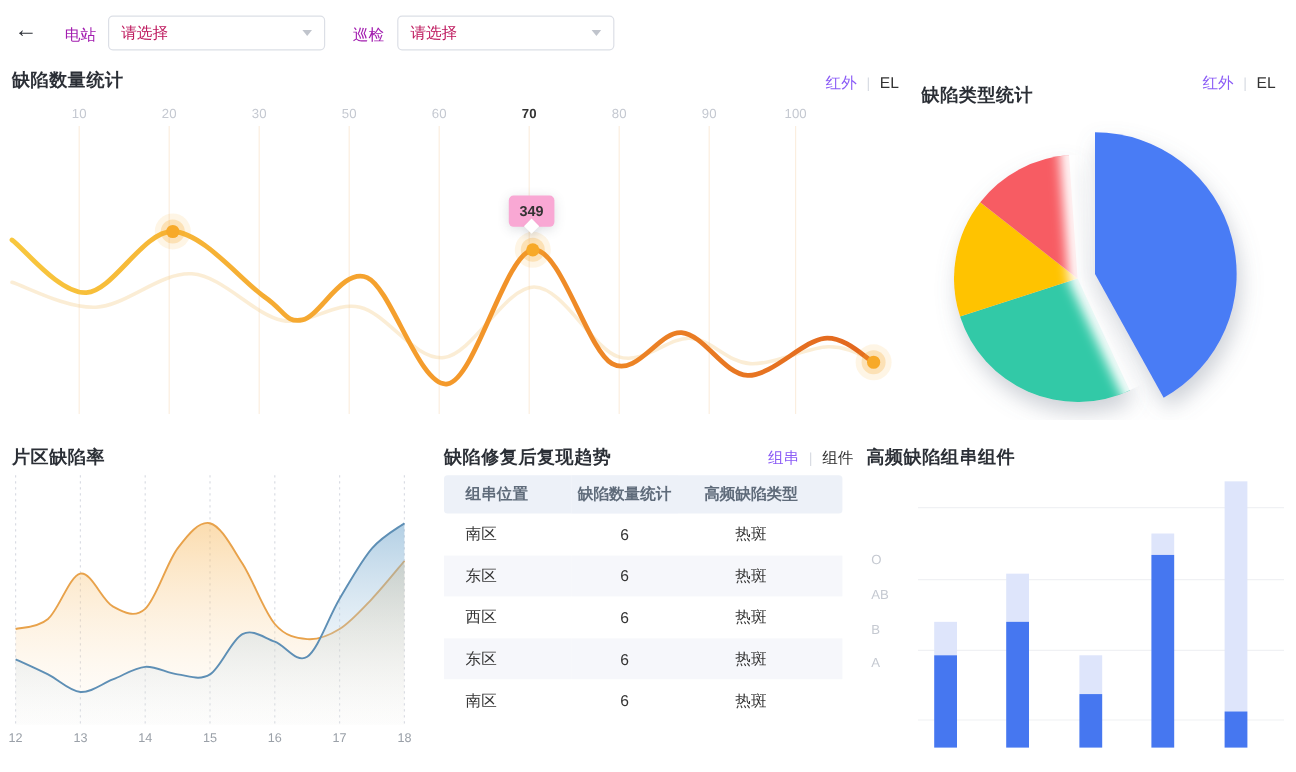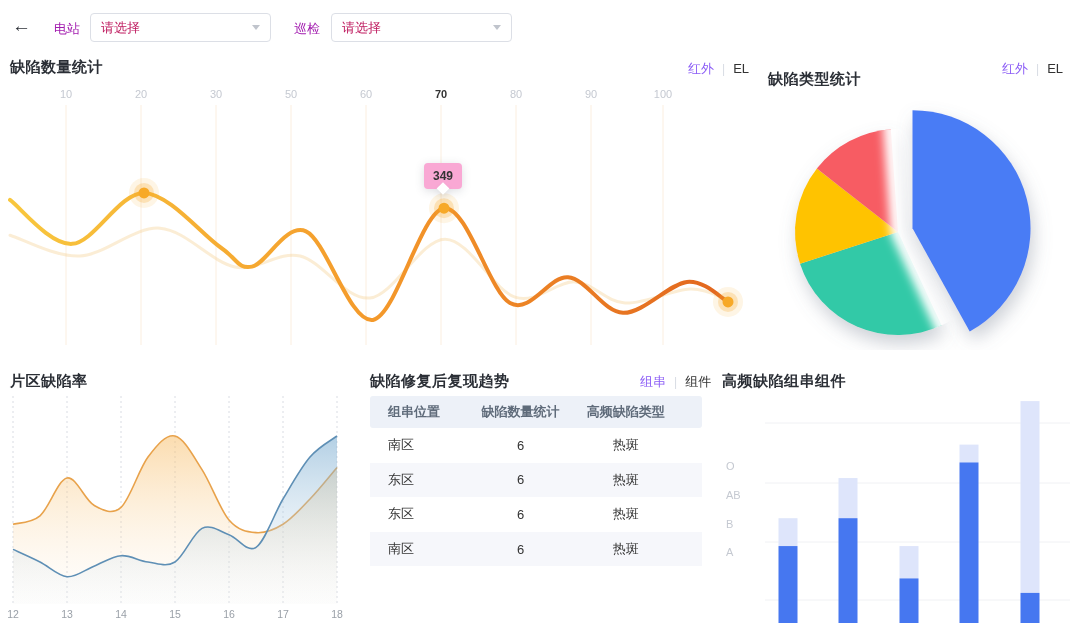--- a/index.html
+++ b/index.html
@@ -175,20 +175,25 @@
           <td class="c1">南区</td>
           <td class="c2">6</td>
           <td class="c3">热斑</td>
         </tr>
         <tr>
           <td class="c1">东区</td>
           <td class="c2">6</td>
           <td class="c3">热斑</td>
         </tr>
         <tr>
+          <td class="c1">西区</td>
+          <td class="c2">6</td>
+          <td class="c3">热斑</td>
+        </tr>
+        <tr>
           <td class="c1">东区</td>
           <td class="c2">6</td>
           <td class="c3">热斑</td>
         </tr>
         <tr>
           <td class="c1">南区</td>
           <td class="c2">6</td>
           <td class="c3">热斑</td>
         </tr>
       </tbody>

